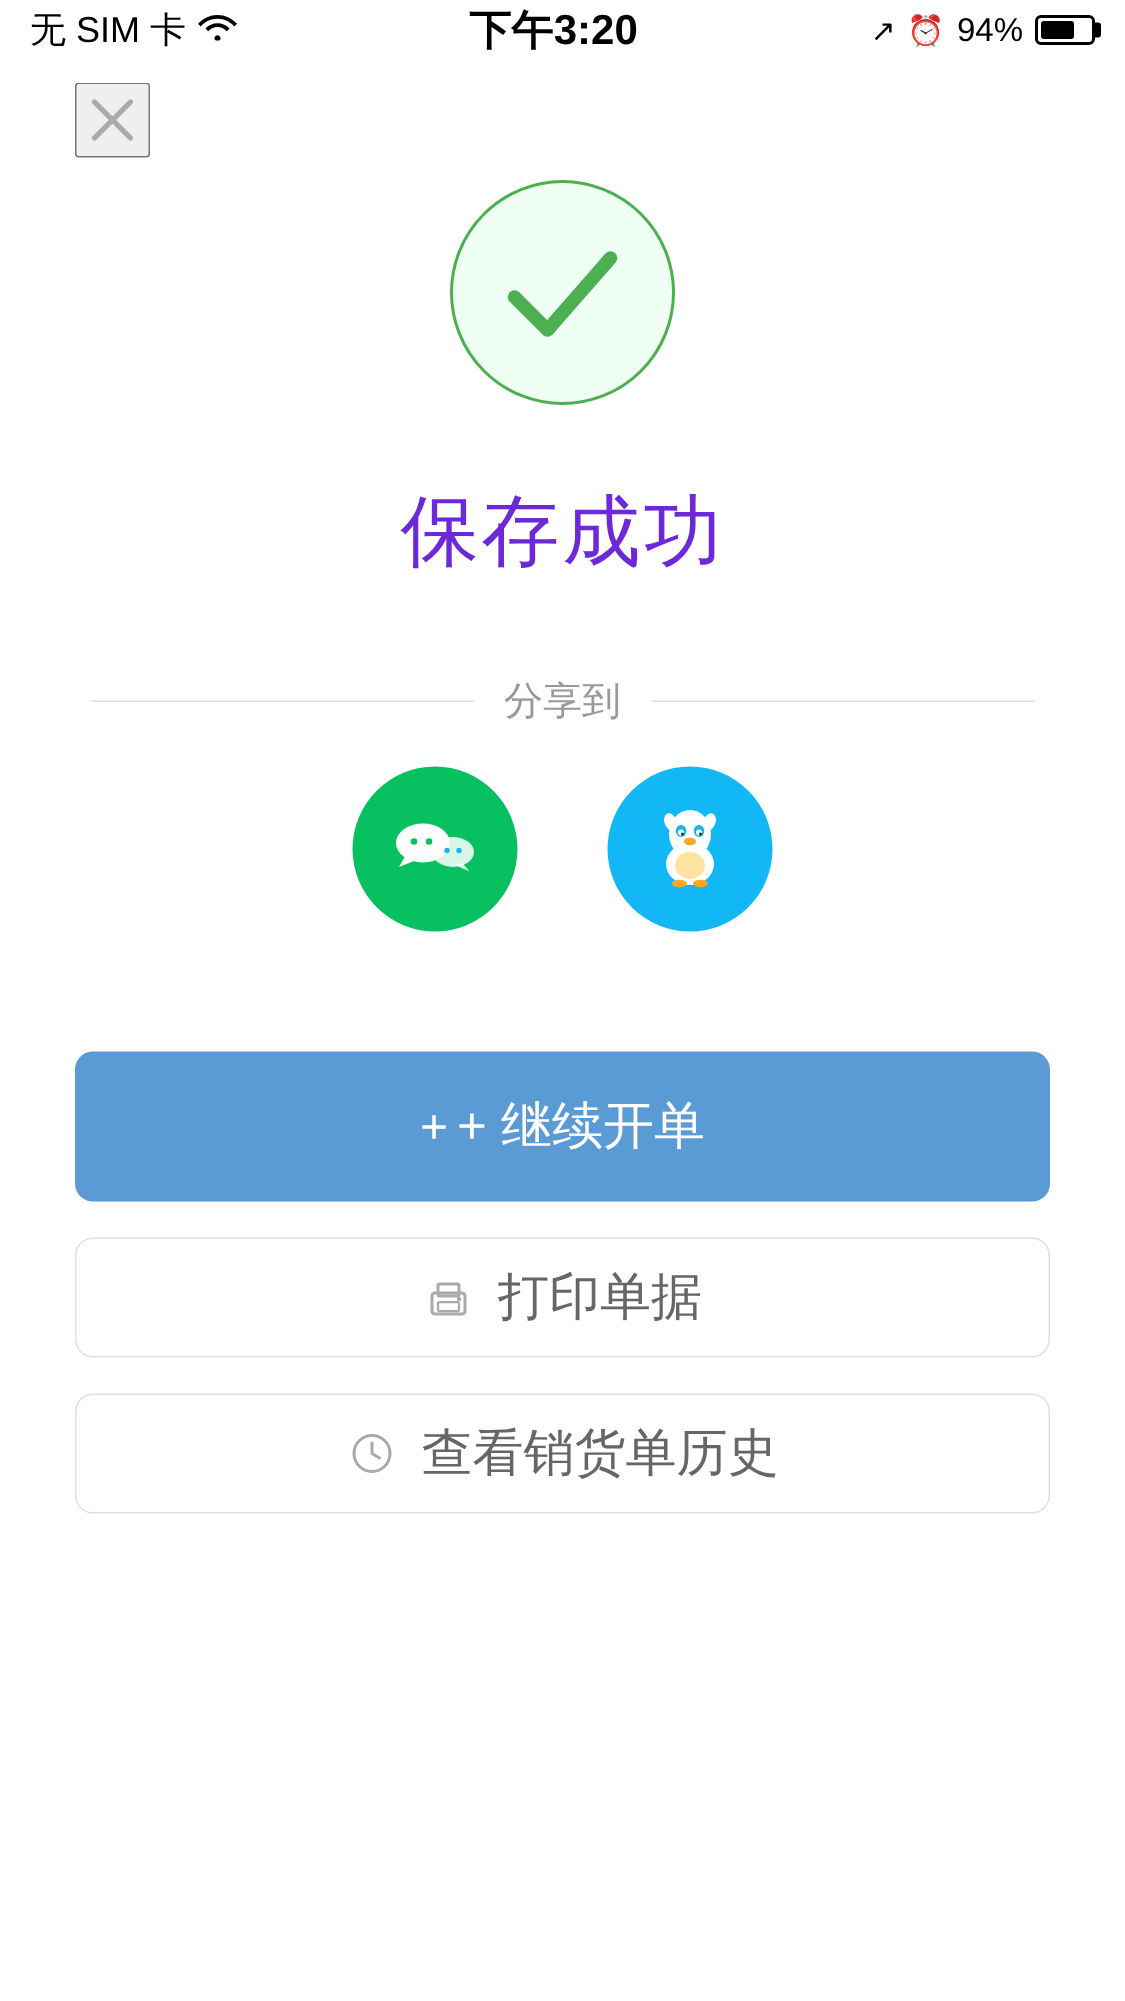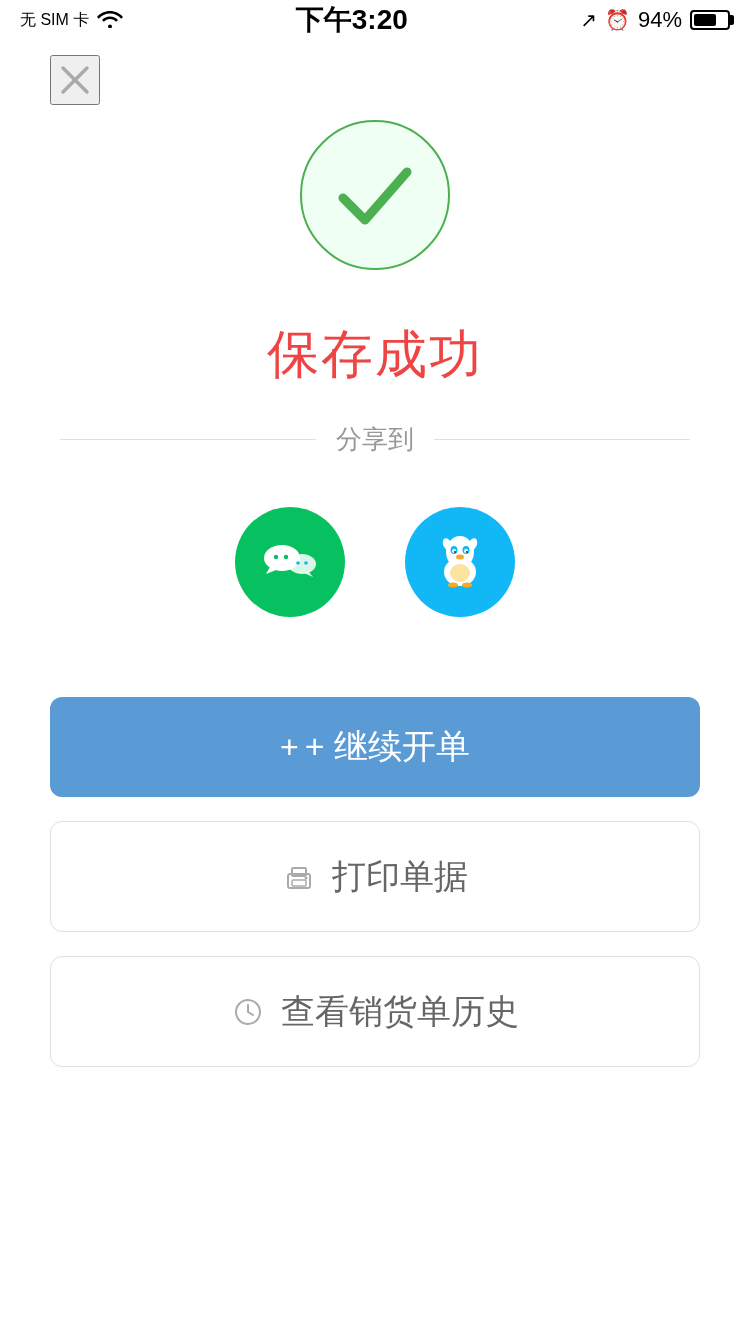--- a/index.html
+++ b/index.html
@@ -25,21 +25,21 @@
       align-items: center;
       justify-content: space-between;
       padding: 0 20px;
       background: #ffffff;
     }
 
     .status-left {
       display: flex;
       align-items: center;
       gap: 8px;
-      font-size: 16px;
+      font-size: 24px;
       font-weight: 500;
       color: #000;
     }
 
     .status-center {
       font-size: 28px;
       font-weight: 600;
       color: #000000;
     }
 
@@ -124,32 +124,32 @@
       display: flex;
       align-items: center;
       justify-content: center;
       margin-bottom: 50px;
     }
 
     
     .success-title {
       font-size: 52px;
       font-weight: 500;
-      color: #ef4444;
-      margin-bottom: 32px;
+      color: #6d28d9;
+      margin-bottom: 60px;
       letter-spacing: 2px;
     }
 
     
     .share-divider {
       width: 100%;
       display: flex;
       align-items: center;
       padding: 0 60px;
-      margin-bottom: 50px;
+      margin-bottom: 26px;
     }
 
     .divider-line {
       flex: 1;
       height: 1px;
       background: #e0e0e0;
     }
 
     .divider-text {
       font-size: 26px;
@@ -210,21 +210,21 @@
       justify-content: center;
       gap: 16px;
       cursor: pointer;
       font-size: 34px;
       color: #fff;
       font-weight: 400;
     }
 
     .btn-secondary {
       width: 100%;
-      height: 111px;
+      height: 80px;
       background: #fff;
       border: 1px solid #e0e0e0;
       border-radius: 12px;
       display: flex;
       align-items: center;
       justify-content: center;
       gap: 16px;
       cursor: pointer;
       font-size: 34px;
       color: #666;

